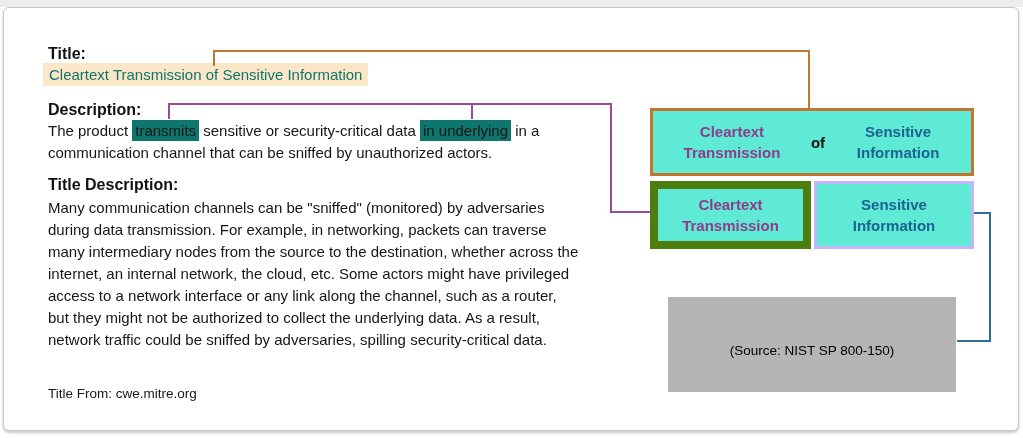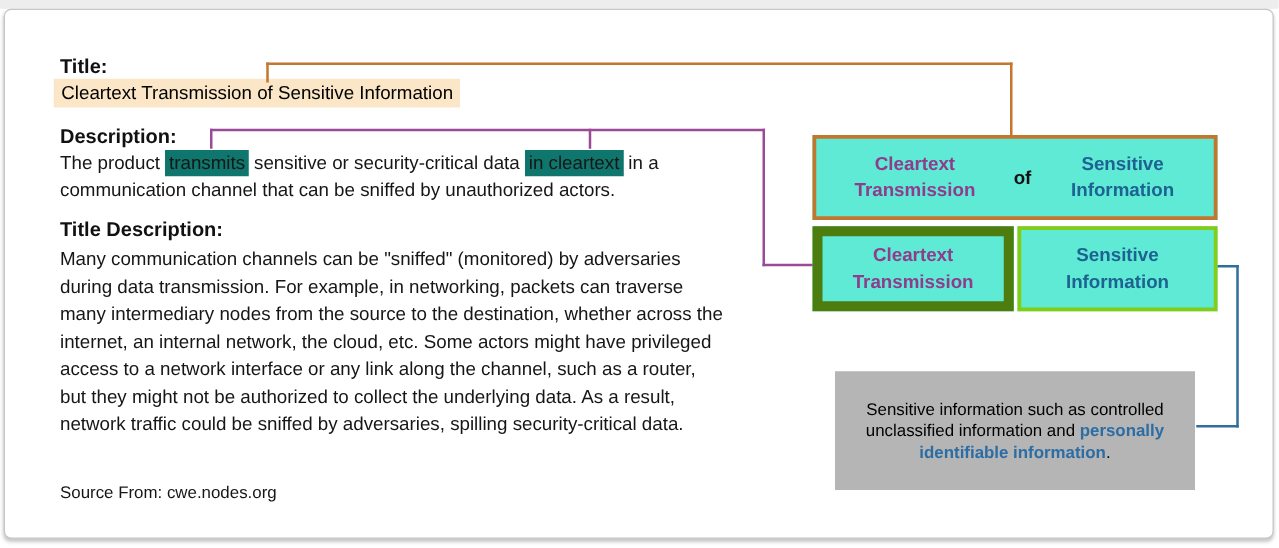--- a/index.html
+++ b/index.html
@@ -14,42 +14,42 @@
     position:absolute;left:3px;top:7px;width:1014px;height:422px;
     background:#ffffff;border:1px solid #c6c6c6;border-radius:6px;
     box-shadow:0 2px 3px rgba(0,0,0,.22);
   }
   
   .label{position:absolute;font-size:16px;font-weight:bold;color:#111;}
   .body-text{position:absolute;font-size:15px;line-height:22px;color:#161616;white-space:pre-line;}
   #title-label{left:48px;top:45px;}
   #title-value{
     position:absolute;left:43px;top:63px;
-    font-size:15px;background:#fbe7c7;padding:3px 6px;color:#000000;
+    font-size:15px;background:#fbe7c7;padding:3px 6px;color:#0f766e;
   }
   #desc-label{left:48px;top:101px;}
   #desc-text{left:48px;top:120px;width:610px;}
   #ext-label{left:48px;top:176px;}
   #ext-text{left:48px;top:197px;width:620px;}
   #source-line{position:absolute;left:48px;top:386px;font-size:13.5px;color:#161616;}
   .hl{background:#0f766e;padding:2px 3px;}
   
   .line{position:absolute;}
   .c-orange{background:#c2772e;}
   .c-purple{background:#9c4a98;}
   .c-blue{background:#2f6f99;}
   
   .node{
     position:absolute;box-sizing:border-box;background:#5eead4;
     display:flex;align-items:center;justify-content:center;text-align:center;
     font-weight:bold;font-size:15px;line-height:21px;white-space:pre-line;
   }
   #top-box{left:650px;top:108px;width:324px;height:68px;border:3px solid #c2772e;}
   #cleartext-box{left:650px;top:181px;width:161px;height:68px;border:8px solid #4d7c0f;color:#8e3c8c;}
-  #sensitive-box{left:814px;top:181px;width:160px;height:68px;border:3px solid #84cc16;color:#1e6291;}
+  #sensitive-box{left:814px;top:181px;width:160px;height:68px;border:3px solid #c4b5fd;color:#1e6291;}
   .t-purple{color:#8e3c8c;}
   .t-blue{color:#1e6291;}
   .t-black{color:#111;}
   #note-box{
     position:absolute;left:668px;top:297px;width:288px;height:95px;
     background:#b5b5b5;box-sizing:border-box;
     display:flex;flex-direction:column;align-items:center;justify-content:center;
     text-align:center;font-size:13.5px;line-height:17px;color:#000;
   }
   #note-text{width:266px;}
@@ -59,33 +59,33 @@
 </head>
 <body>
 
 <div id="top-strip"></div>
 <div id="card"></div>
 
 <div id="title-label" class="label">Title:</div>
 <div id="title-value">Cleartext Transmission of Sensitive Information</div>
 
 <div id="desc-label" class="label">Description:</div>
-<div id="desc-text" class="body-text"><span>The product </span><span class="hl">transmits</span><span> sensitive or security-critical data </span><span class="hl">in cleartext</span><span> in a
+<div id="desc-text" class="body-text"><span>The product </span><span class="hl">transmits</span><span> sensitive or security-critical data </span><span class="hl">in underlying</span><span> in a
 communication channel that can be sniffed by unauthorized actors.</span></div>
 
 <div id="ext-label" class="label">Title Description:</div>
 <div id="ext-text" class="body-text">Many communication channels can be "sniffed" (monitored) by adversaries
 during data transmission. For example, in networking, packets can traverse
 many intermediary nodes from the source to the destination, whether across the
 internet, an internal network, the cloud, etc. Some actors might have privileged
 access to a network interface or any link along the channel, such as a router,
 but they might not be authorized to collect the underlying data. As a result,
 network traffic could be sniffed by adversaries, spilling security-critical data.</div>
 
-<div id="source-line">Source From: cwe.nodes.org</div>
+<div id="source-line">Title From: cwe.mitre.org</div>
 
 <div class="line c-orange" style="left:213px;top:50px;width:2px;height:16px;"></div>
 <div class="line c-orange" style="left:213px;top:50px;width:597px;height:2px;"></div>
 <div class="line c-orange" style="left:808px;top:50px;width:2px;height:58px;"></div>
 
 <div class="line c-purple" style="left:168px;top:103px;width:444px;height:2px;"></div>
 <div class="line c-purple" style="left:168px;top:103px;width:2px;height:16px;"></div>
 <div class="line c-purple" style="left:471px;top:103px;width:2px;height:16px;"></div>
 <div class="line c-purple" style="left:610px;top:103px;width:2px;height:110px;"></div>
 <div class="line c-purple" style="left:610px;top:211px;width:42px;height:2px;"></div>
@@ -95,14 +95,14 @@
 <div class="line c-blue" style="left:957px;top:340px;width:34px;height:2px;"></div>
 
 <div id="top-box" class="node"><span class="t-purple">Cleartext Transmission
 </span><span class="t-black">of </span><span class="t-blue">Sensitive Information</span></div>
 <div id="cleartext-box" class="node">Cleartext
 Transmission</div>
 <div id="sensitive-box" class="node">Sensitive
 Information</div>
 
 <div id="note-box">
-  <div id="note-text"><span>Sensitive information such as controlled unclassified information and </span><span class="pii">personally identifiable information</span><span>.</span></div>
+  <div id="note-source">(Source: NIST SP 800-150)</div>
 </div>
 
 </body></html>

